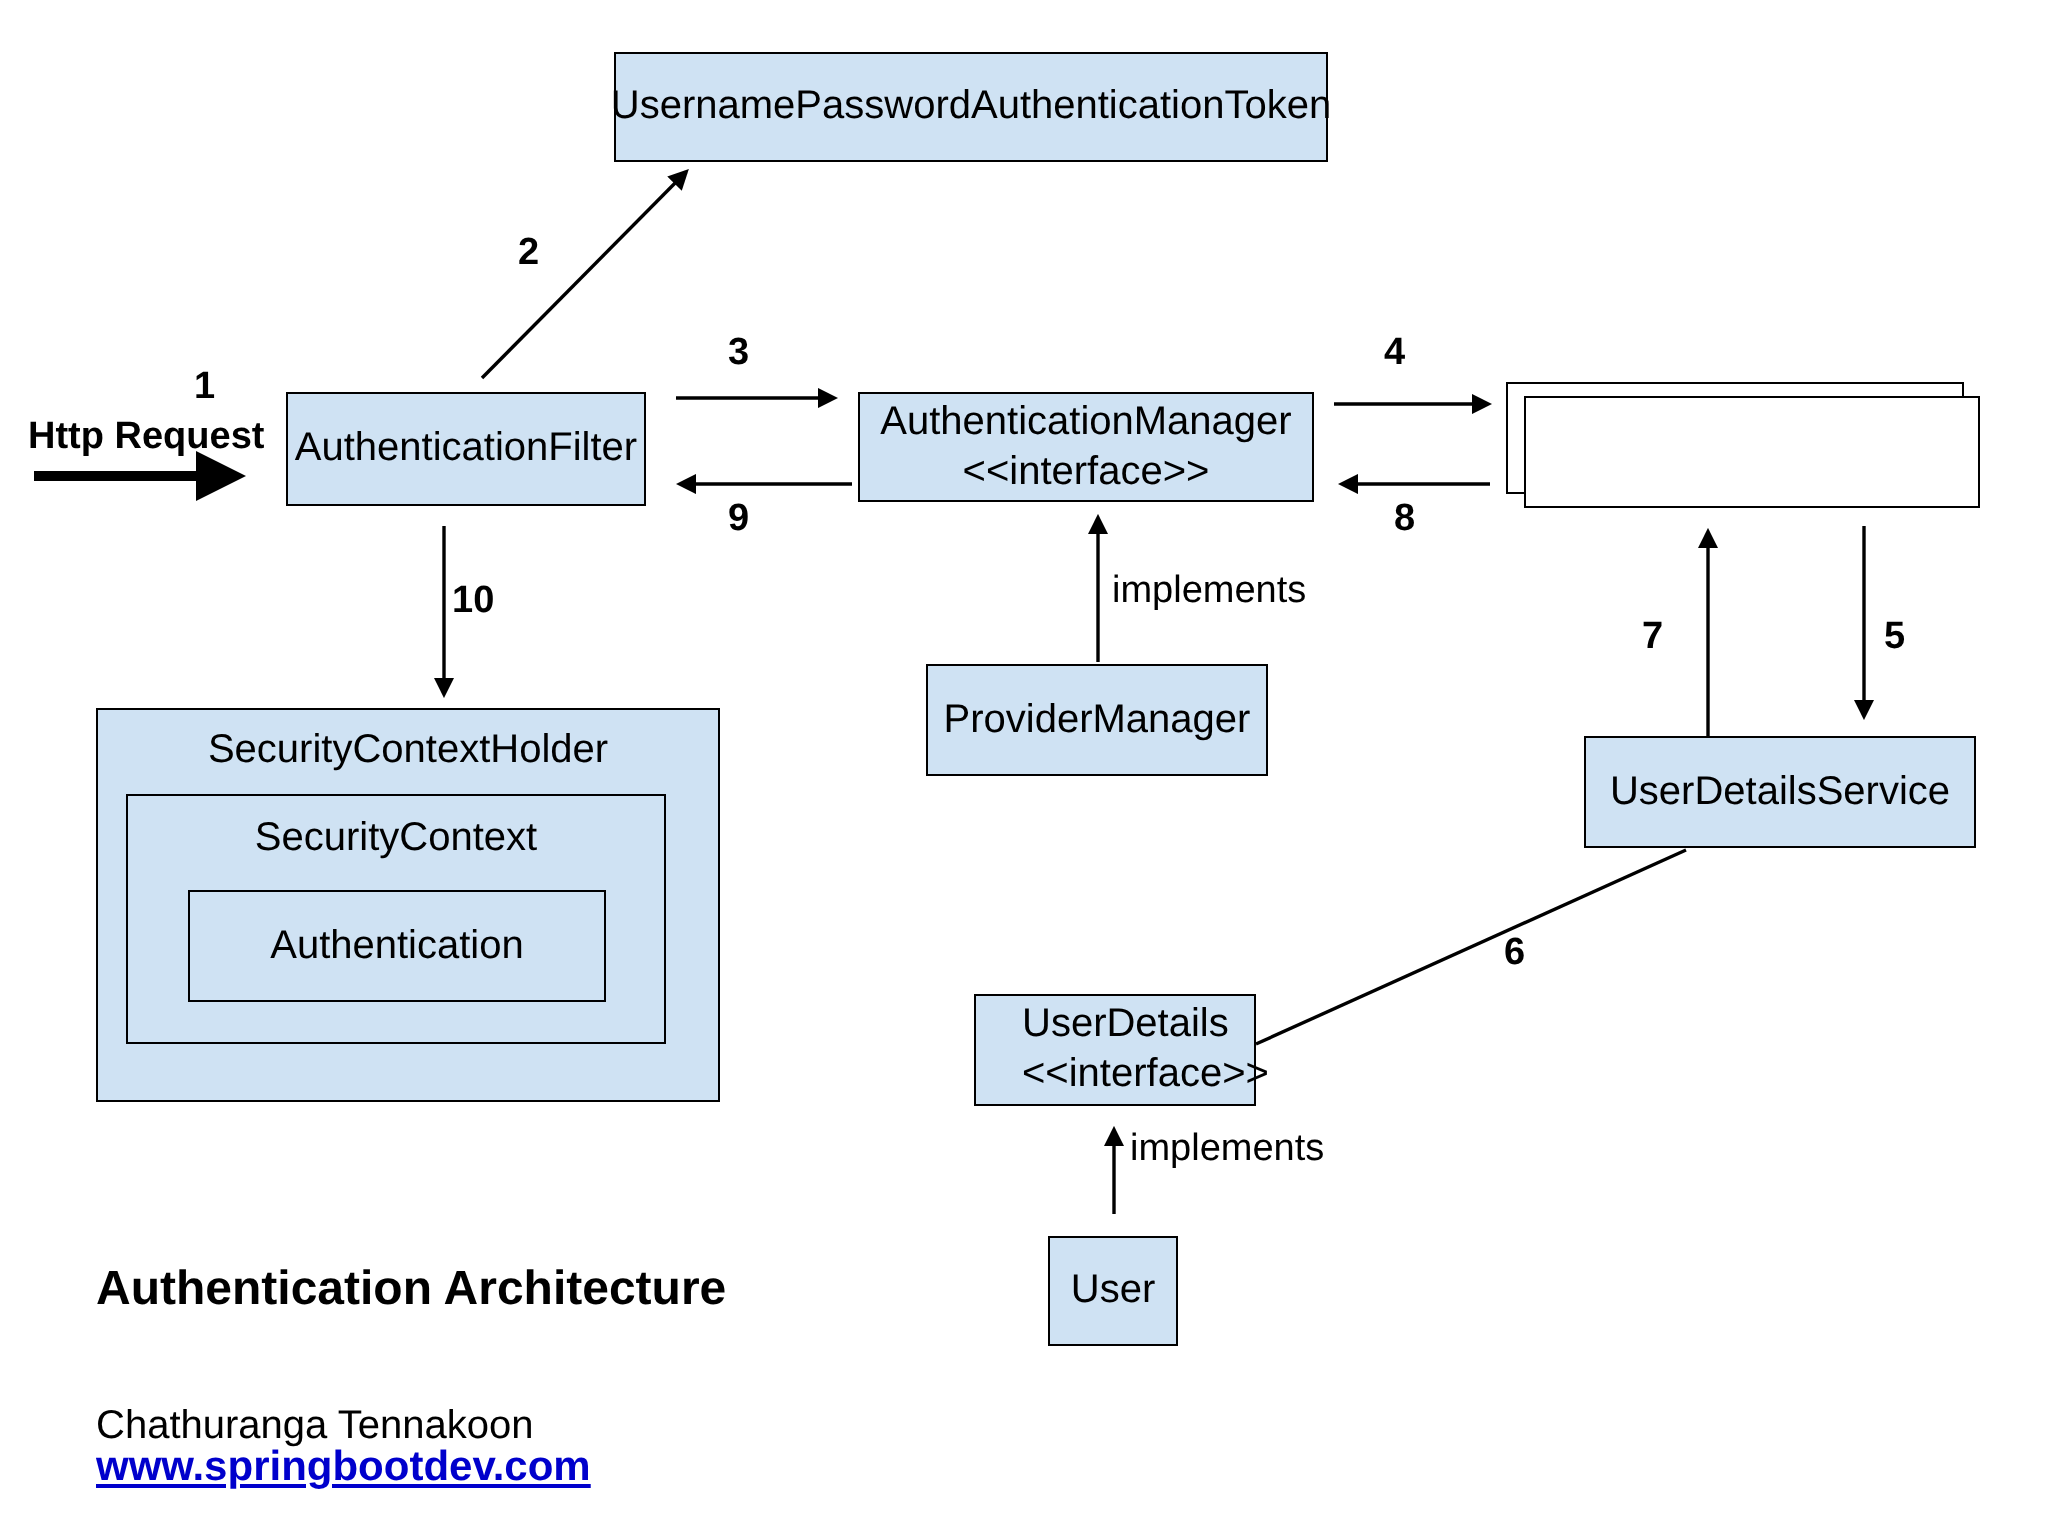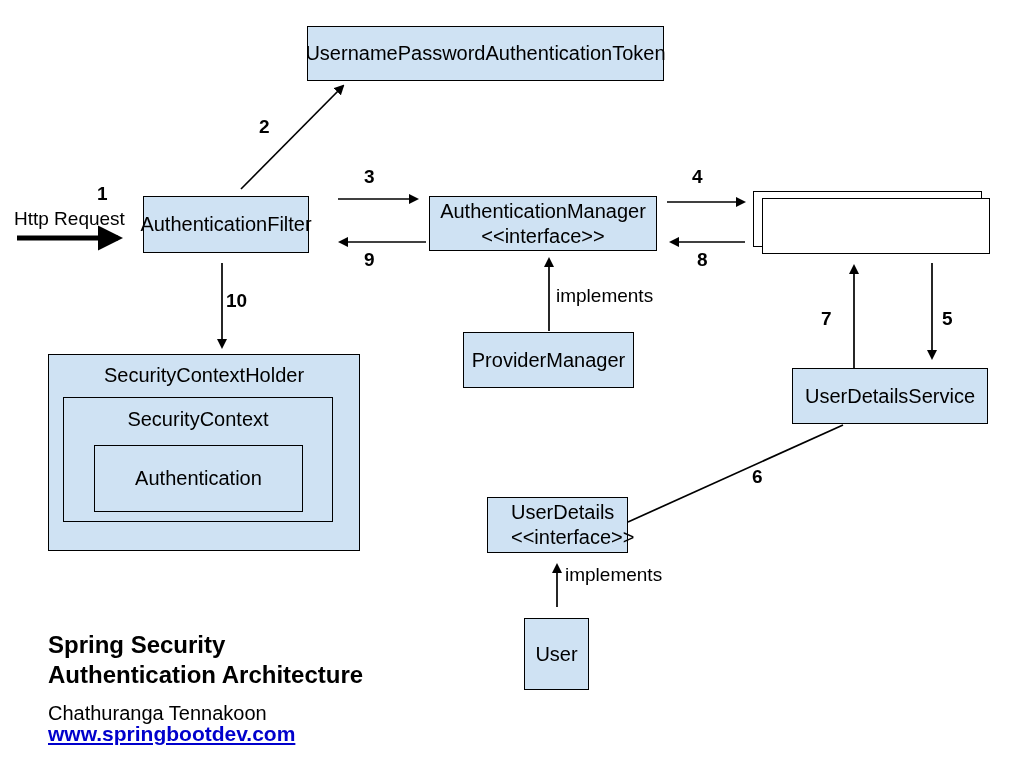--- a/index.html
+++ b/index.html
@@ -28,36 +28,36 @@
     border:1px solid var(--node-border);
     display:flex;flex-direction:column;
     align-items:center;justify-content:center;
     font-size:20px;line-height:25px;
     text-align:center;
     z-index:2;
   }
   .box.plain{background:#ffffff;}
   
   .token{left:307px;top:26px;width:357px;height:55px;}
-  .filter{left:143px;top:196px;width:166px;height:57px;}
+  .filter{left:143px;top:196px;width:180px;height:57px;}
   .manager{left:429px;top:196px;width:228px;height:55px;}
   .prov-back{left:753px;top:191px;width:229px;height:56px;z-index:2;}
   .prov-mid{left:762px;top:198px;width:228px;height:56px;z-index:3;}
   .prov-front{left:771px;top:206px;width:232px;height:56px;z-index:4;}
   .pm{left:463px;top:332px;width:171px;height:56px;}
   .uds{left:792px;top:368px;width:196px;height:56px;}
   .ud{left:487px;top:497px;width:141px;height:56px;align-items:flex-start;padding-left:23px;text-align:left;}
-  .user{left:524px;top:618px;width:65px;height:72px;}
+  .user{left:524px;top:618px;width:65px;height:55px;}
   .sch{left:48px;top:354px;width:312px;height:197px;justify-content:flex-start;padding-top:8px;}
   .sc{left:63px;top:397px;width:270px;height:125px;justify-content:flex-start;padding-top:9px;}
-  .auth{left:94px;top:445px;width:209px;height:67px;}
+  .auth{left:94px;top:445px;width:209px;height:56px;}
   
   .lbl{position:absolute;z-index:5;font-size:19px;line-height:20px;white-space:nowrap;}
   .num{font-weight:bold;}
-  .http-label{left:14px;top:209px;font-weight:normal;}
+  .http-label{left:14px;top:209px;font-weight:bold;}
   .n1{left:97px;top:184px;}
   .n2{left:259px;top:117px;}
   .n3{left:364px;top:167px;}
   .n4{left:692px;top:167px;}
   .n5{left:942px;top:309px;}
   .n6{left:752px;top:467px;}
   .n7{left:821px;top:309px;}
   .n8{left:697px;top:250px;}
   .n9{left:364px;top:250px;}
   .n10{left:226px;top:291px;}
@@ -145,19 +145,18 @@
   <span class="lbl num n5">5</span>
   <span class="lbl num n6">6</span>
   <span class="lbl num n7">7</span>
   <span class="lbl num n8">8</span>
   <span class="lbl num n9">9</span>
   <span class="lbl num n10">10</span>
   <span class="lbl impl1">implements</span>
   <span class="lbl impl2">implements</span>
 
   <div class="title">
-    <div>Spring Security</div>
     <div>Authentication Architecture</div>
   </div>
   <div class="author">Chathuranga Tennakoon</div>
   <a class="website" href="#">www.springbootdev.com</a>
 
 </div>
 
 </body></html>

